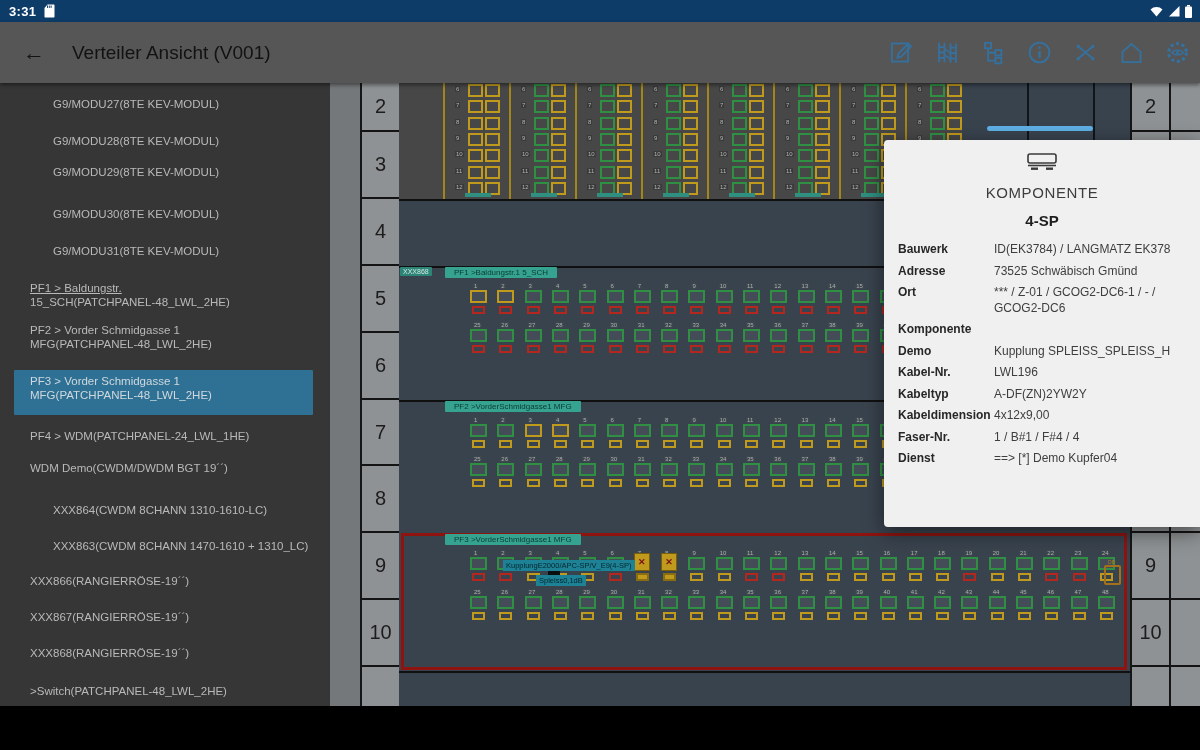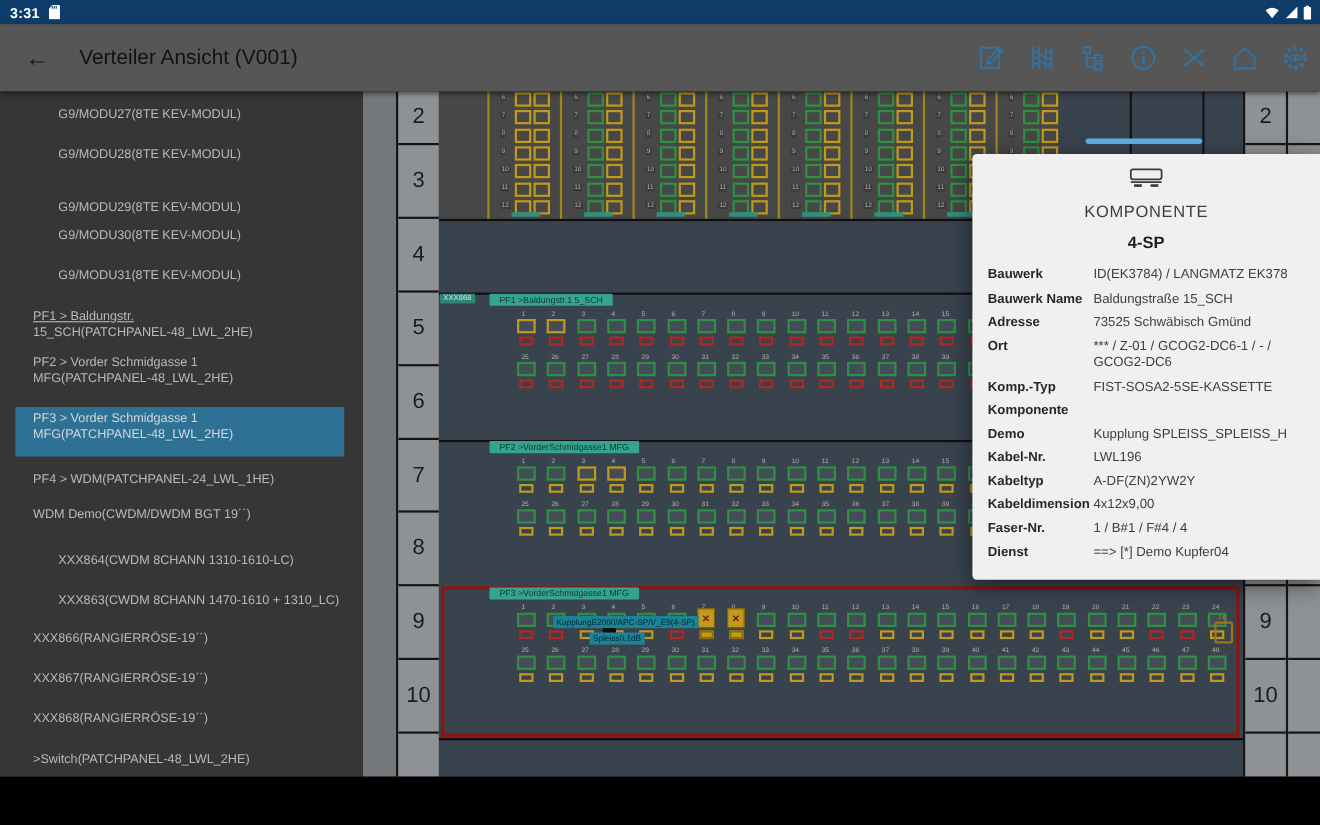--- a/index.html
+++ b/index.html
@@ -139,21 +139,21 @@
     </div>
   </div>
 
   <div class="sidebar" id="sidebar">
       <div class="side-item" style="top: 15px; left: 53px; color: rgb(185, 185, 185);">
         <div style="position: static;">G9/MODU27(8TE KEV-MODUL)</div>
       </div>
       <div class="side-item" style="top: 52px; left: 53px; color: rgb(185, 185, 185);">
         <div style="position: static;">G9/MODU28(8TE KEV-MODUL)</div>
       </div>
-      <div class="side-item" style="top: 100px; left: 53px; color: rgb(185, 185, 185);">
+      <div class="side-item" style="top: 83px; left: 53px; color: rgb(185, 185, 185);">
         <div style="position: static;">G9/MODU29(8TE KEV-MODUL)</div>
       </div>
       <div class="side-item" style="top: 125px; left: 53px; color: rgb(185, 185, 185);">
         <div style="position: static;">G9/MODU30(8TE KEV-MODUL)</div>
       </div>
       <div class="side-item" style="top: 162px; left: 53px; color: rgb(185, 185, 185);">
         <div style="position: static;">G9/MODU31(8TE KEV-MODUL)</div>
       </div>
       <div class="side-item" style="top: 199px; left: 30px; color: rgb(185, 185, 185);">
         <div style="position: static; text-decoration: underline;">PF1 &gt;  Baldungstr.</div>
@@ -899,34 +899,26 @@
         <rect x="21" y="15.5" width="7" height="2.4" fill="#3a3a3a"></rect>
     </svg>
     <div class="p-title">KOMPONENTE</div>
     <div class="p-sub">4-SP</div>
     <div class="p-rows" id="popup-rows">
         <div class="p-row">
           <div class="p-label">Bauwerk</div>
           <div class="p-value">ID(EK3784) / LANGMATZ EK378</div>
         </div>
         <div class="p-row">
-          <div class="p-label">Bauwerk Name</div>
-          <div class="p-value">Baldungstraße 15_SCH</div>
-        </div>
-        <div class="p-row">
           <div class="p-label">Adresse</div>
           <div class="p-value">73525 Schwäbisch Gmünd</div>
         </div>
         <div class="p-row">
           <div class="p-label">Ort</div>
           <div class="p-value">*** / Z-01 / GCOG2-DC6-1 / - / GCOG2-DC6</div>
-        </div>
-        <div class="p-row">
-          <div class="p-label">Komp.-Typ</div>
-          <div class="p-value">FIST-SOSA2-5SE-KASSETTE</div>
         </div>
         <div class="p-row">
           <div class="p-label">Komponente</div>
           <div class="p-value"></div>
         </div>
         <div class="p-row">
           <div class="p-label">Demo</div>
           <div class="p-value">Kupplung SPLEISS_SPLEISS_H</div>
         </div>
         <div class="p-row">

